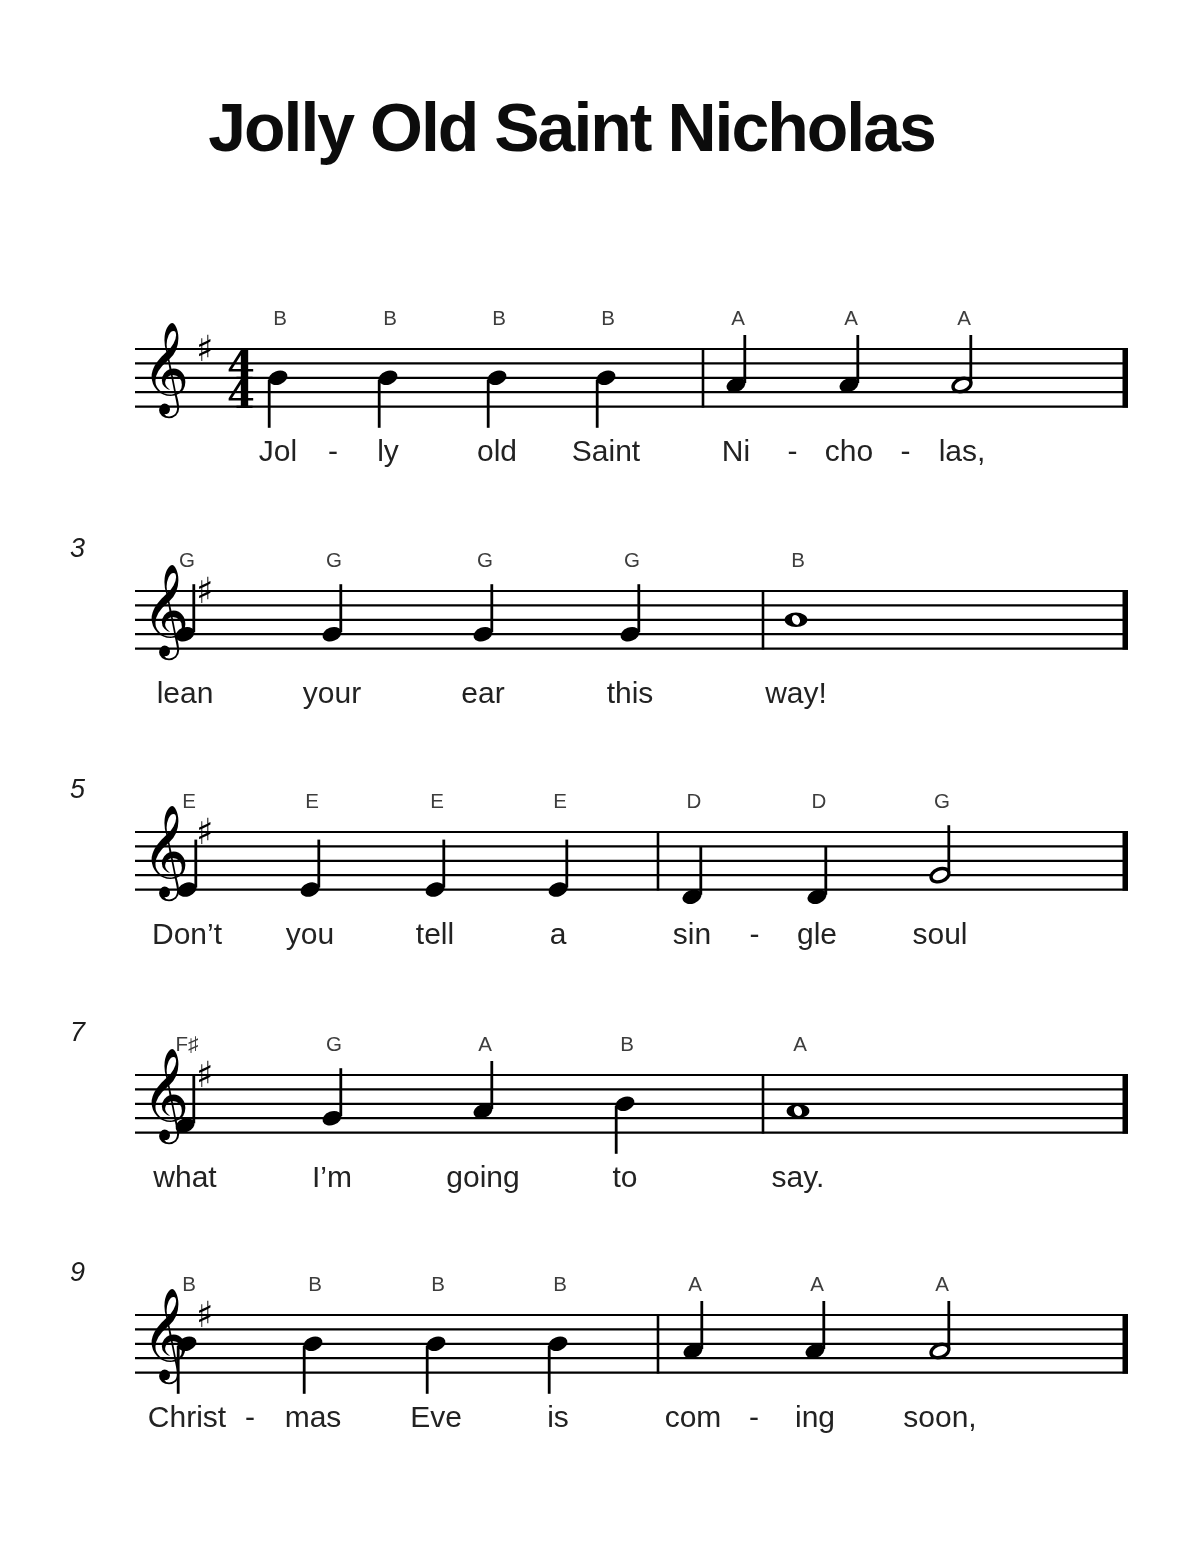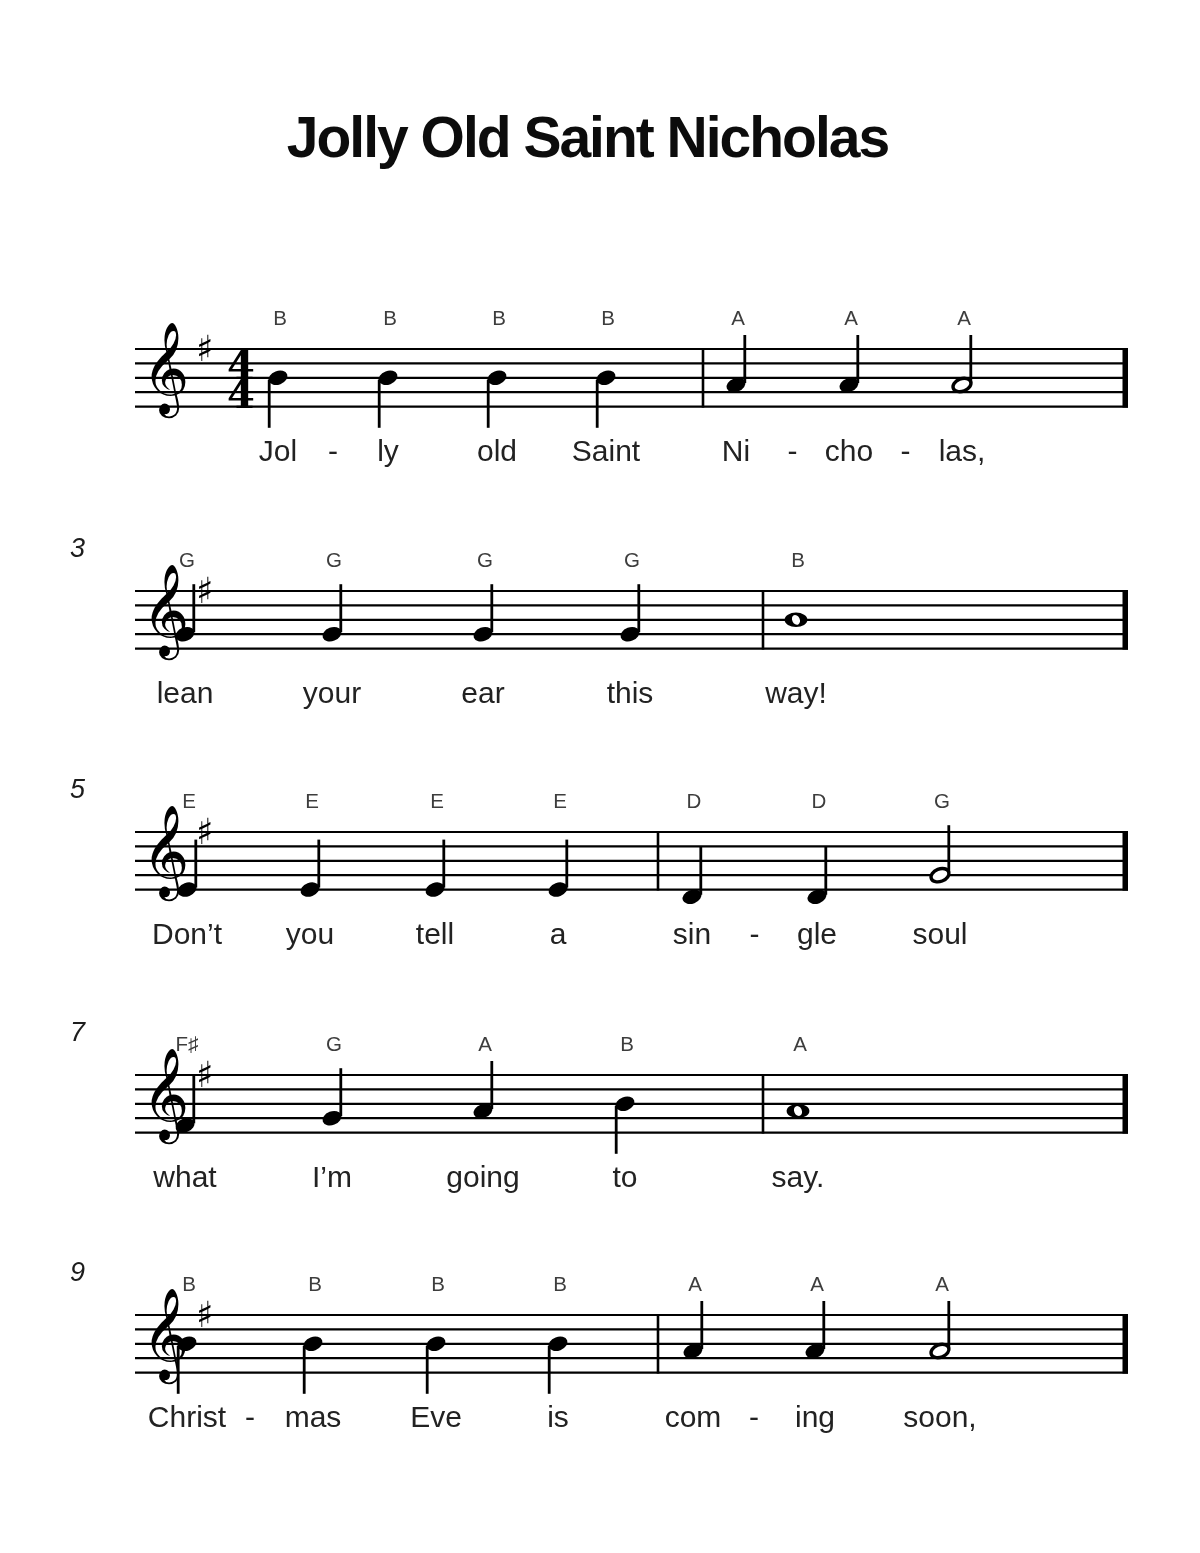--- a/index.html
+++ b/index.html
@@ -1,20 +1,20 @@
 <!DOCTYPE html>
 <html><head>
 <meta charset="utf-8">
 <style>
   html,body{margin:0;padding:0;background:#ffffff;}
   body{width:1200px;height:1553px;position:relative;font-family:"Liberation Sans",sans-serif;}
   .page{position:absolute;inset:0;background:#fff;}
   h1.title{
-    position:absolute;top:88px;left:0;width:1143px;margin:16px;
-    text-align:center;font-size:57px;font-weight:bold;letter-spacing:-2px;
+    position:absolute;top:88px;left:0;width:1143px;margin:0;
+    text-align:center;font-size:68px;font-weight:bold;letter-spacing:-2px;
     color:#0c0c0c;font-family:"Liberation Sans",sans-serif;
   }
   svg.score{position:absolute;top:0;left:0;}
   text{user-select:none;}
 </style>
 </head>
 <body>
 
 <div class="page">
   <h1 class="title">Jolly Old Saint Nicholas</h1>

